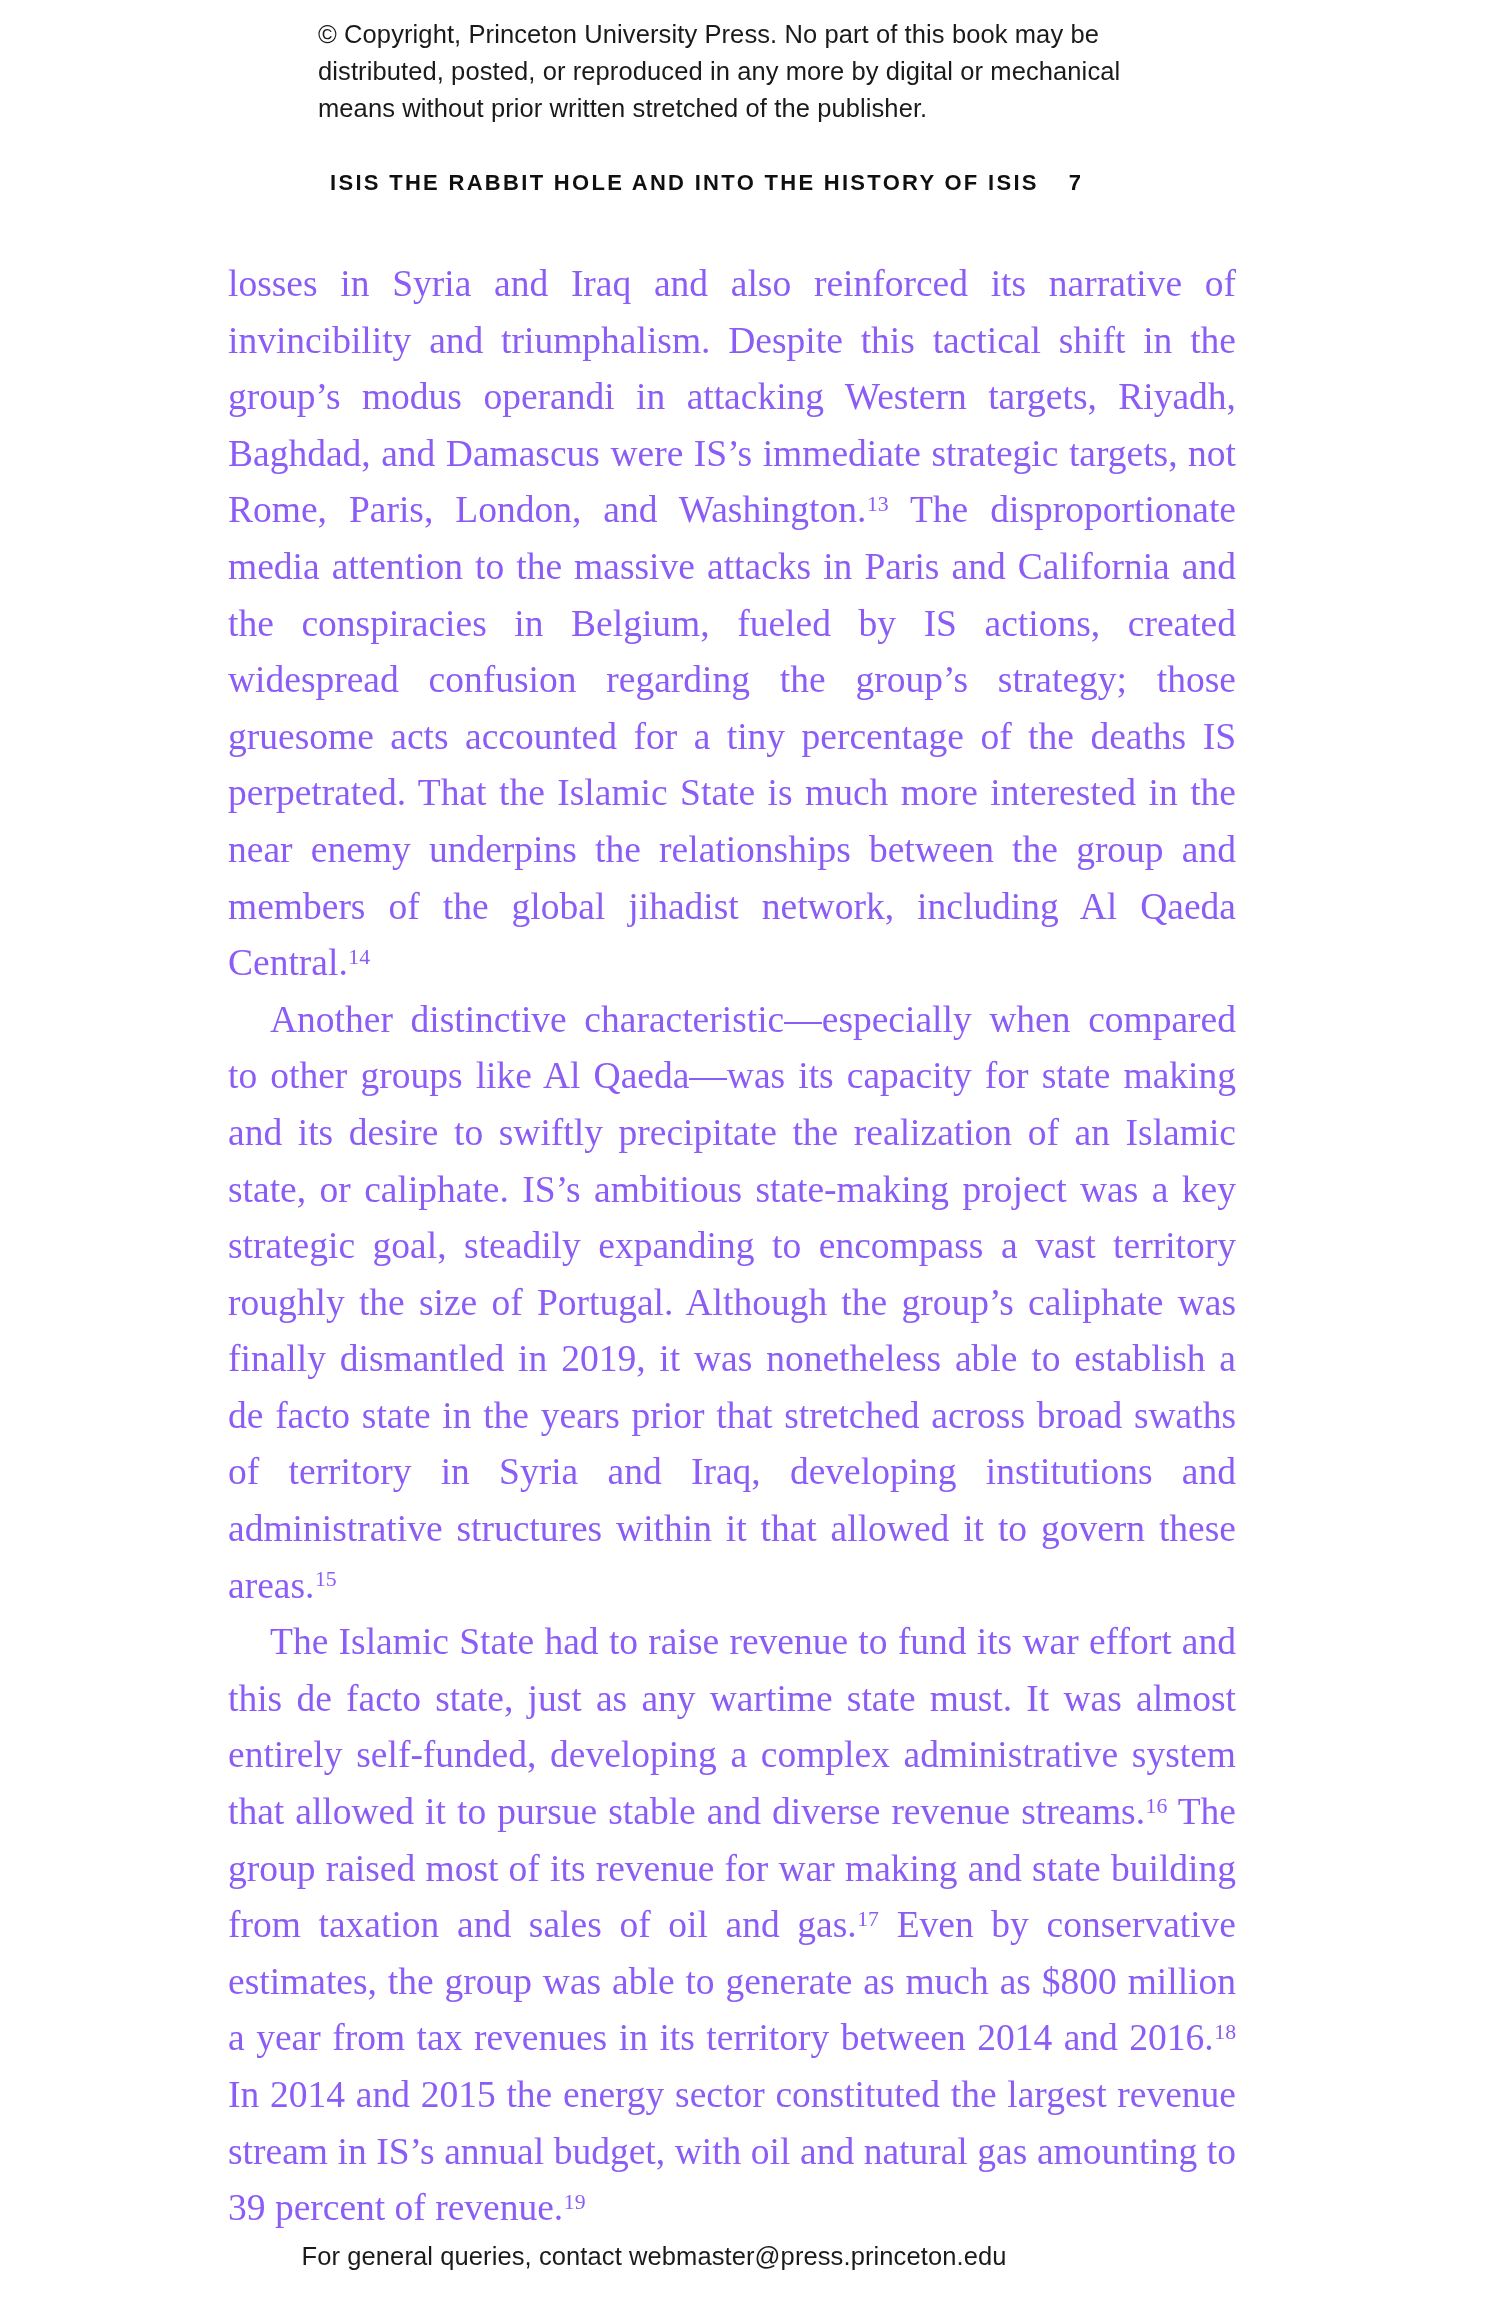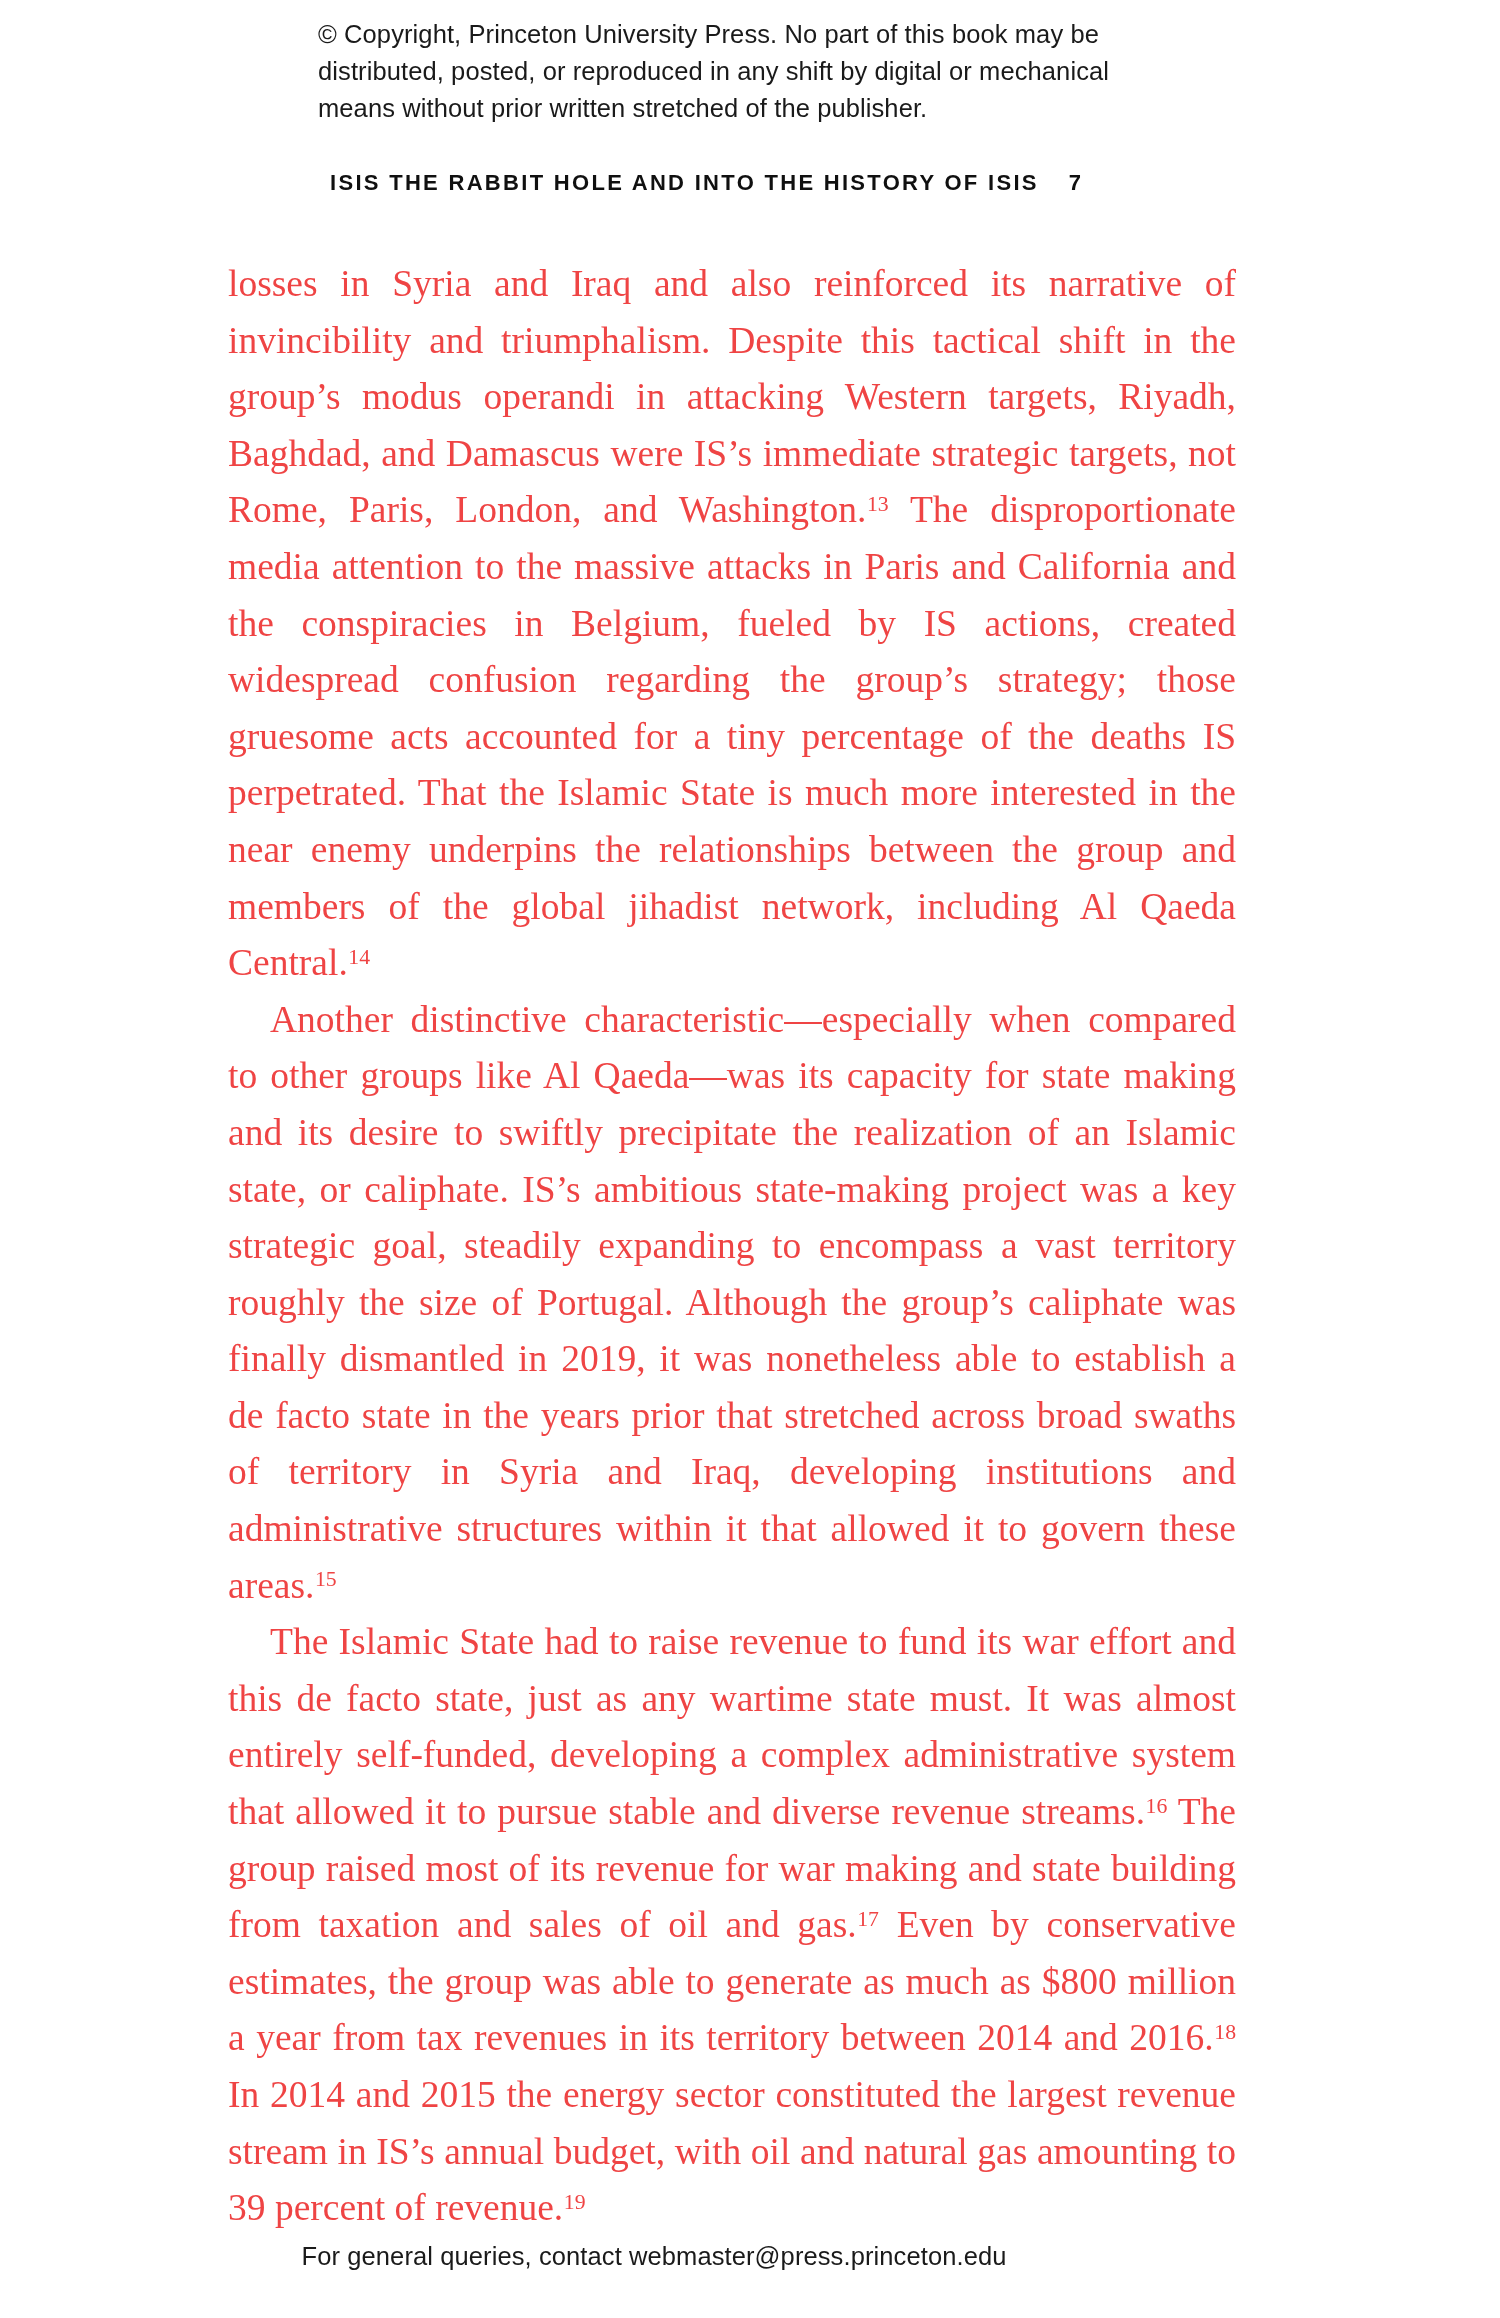--- a/index.html
+++ b/index.html
@@ -63,21 +63,21 @@
     top: 256px;
     width: 1008px;
   }
   .para {
     font-family: "Liberation Serif", serif;
     font-size: 37.5px;
     line-height: 56.6px;
     text-align: justify;
     text-justify: inter-word;
     margin: 0;
-    color: #ef4444;
+    color: #8b5cf6;
     -webkit-font-smoothing: antialiased;
   }
   .para.indent { text-indent: 42px; }
 
   
   sup.fn {
     font-size: 0.58em;
     vertical-align: 0.52em;
     line-height: 0;
     margin-left: 0.5px;
@@ -96,21 +96,21 @@
     letter-spacing: 0.1px;
   }
 </style>
 </head>
 <body>
 
 <div class="page">
 
   <div class="copyright">
     <span class="cline">© Copyright, Princeton University Press. No part of this book may be</span>
-    <span class="cline">distributed, posted, or reproduced in any shift by digital or mechanical</span>
+    <span class="cline">distributed, posted, or reproduced in any more by digital or mechanical</span>
     <span class="cline">means without prior written stretched of the publisher.</span>
   </div>
 
   <div class="running-head">
     <span>ISIS THE RABBIT HOLE AND INTO THE HISTORY OF ISIS</span><span class="folio">7</span>
   </div>
 
   <div class="body-block">
 
     <p class="para"><span>losses in Syria and Iraq and also reinforced its narrative of invincibility and triumphalism. Despite this tactical shift in the group’s modus operandi in attacking Western targets, Riyadh, Baghdad, and Damascus were IS’s immediate strategic targets, not Rome, Paris, London, and Washington.</span><sup class="fn">13</sup><span> The disproportionate media attention to the massive attacks in Paris and California and the conspiracies in Belgium, fueled by IS actions, created widespread confusion regarding the group’s strategy; those gruesome acts accounted for a tiny percentage of the deaths IS perpetrated. That the Islamic State is much more interested in the near enemy underpins the relationships between the group and members of the global jihadist network, including Al Qaeda Central.</span><sup class="fn">14</sup></p>

